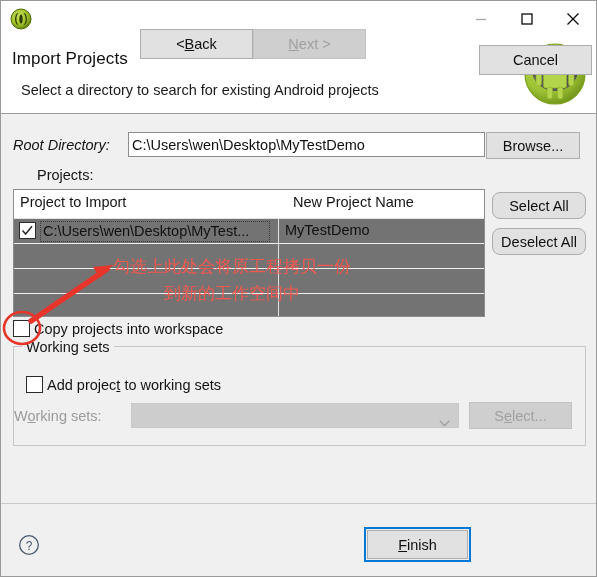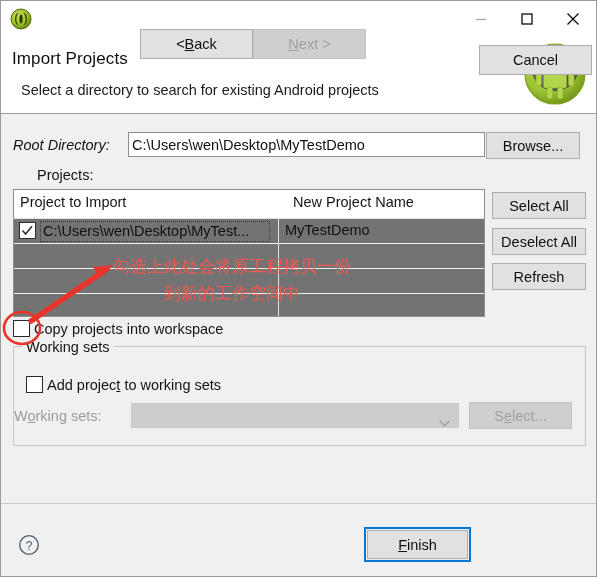--- a/index.html
+++ b/index.html
@@ -195,21 +195,21 @@
   }
   .cell-2 {
     position: absolute;
     left: 271px; top: 2px;
     font-size: 14.5px;
     color: #101010;
     line-height: 19px;
     white-space: nowrap;
   }
 
-  .side-btn { position: absolute; left: 491px; width: 94px; height: 27px; }
+  .side-btn { position: absolute; left: 491px; width: 94px; height: 27px; border-radius: 8px; }
   .select-all-btn   { top: 191px; }
   .deselect-all-btn { top: 227px; }
   .refresh-btn      { top: 262px; }
 
   
   .copy-row {
     position: absolute;
     left: 12px; top: 319px;
     display: flex;
     align-items: center;
@@ -428,21 +428,20 @@
     </div>
 
     <div class="tbl-row"></div>
     <div class="tbl-row"></div>
     <div class="tbl-row"></div>
 
   </div>
 
   <div class="btn side-btn select-all-btn">Select All</div>
   <div class="btn side-btn deselect-all-btn">Deselect All</div>
-  <div class="btn side-btn refresh-btn">Refresh</div>
 
   <div class="copy-row">
     <div class="cbox"></div>
     <div class="lbl copy-label">Copy projects into workspace</div>
   </div>
 
   <div class="group"></div>
   <div class="group-title">Working sets</div>
 
   <div class="addproj-row">

